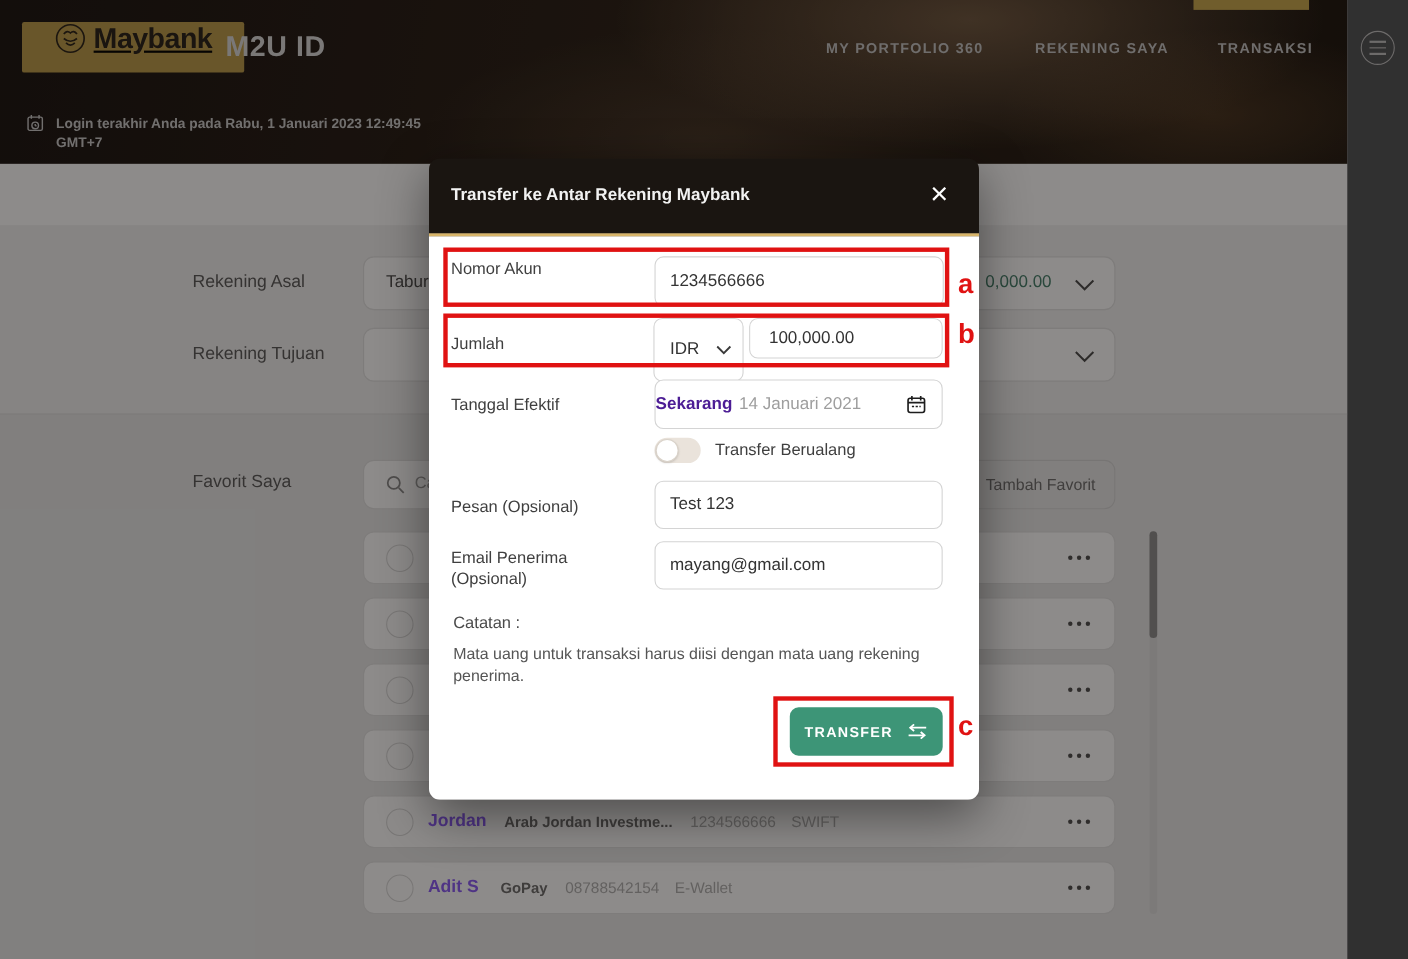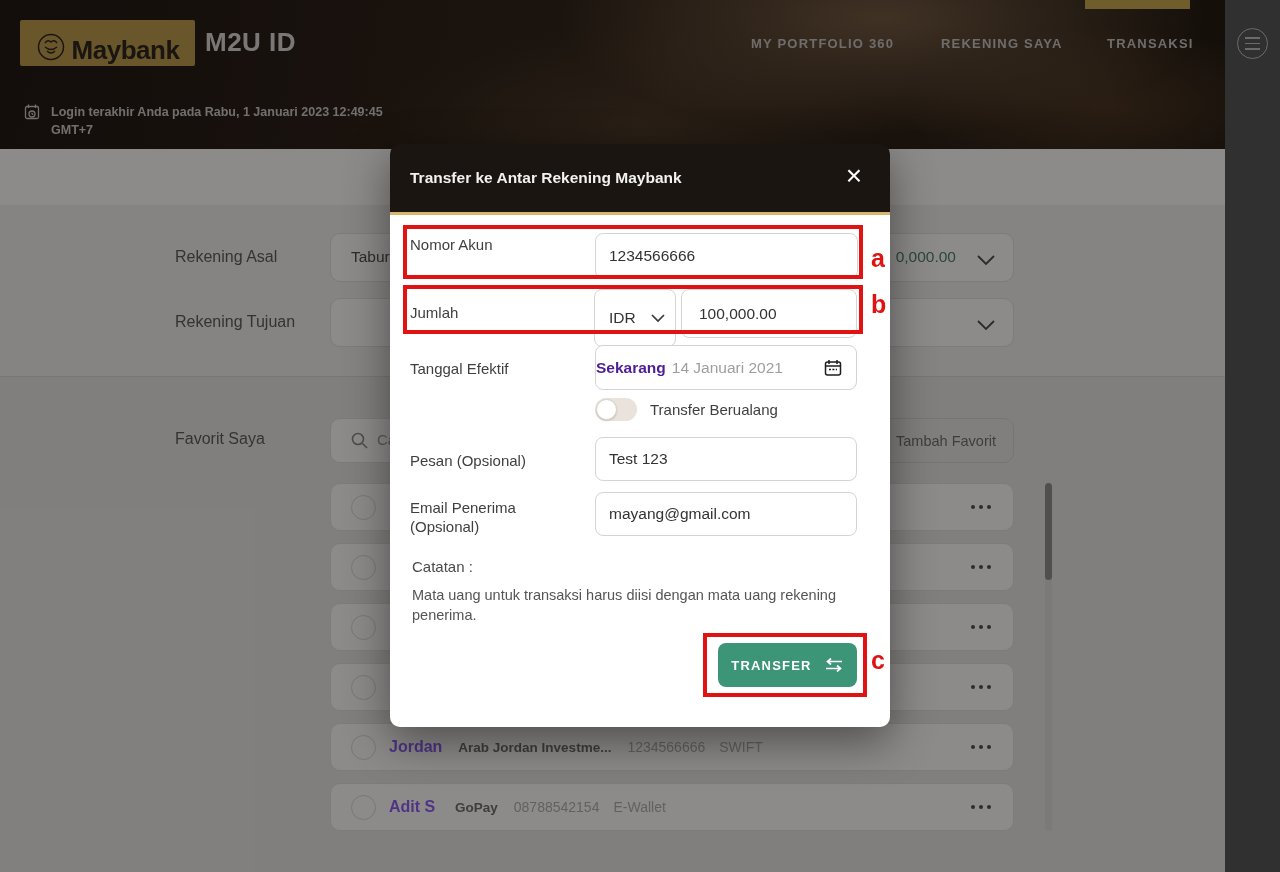--- a/index.html
+++ b/index.html
@@ -8,21 +8,21 @@
 
   .page { position:absolute; left:0; top:0; width:1225px; height:872px; background:#e9e9e9; overflow:hidden; }
 
   
   .hero { position:absolute; left:0; top:0; width:1225px; height:149px;
     background:
       radial-gradient(ellipse 520px 190px at 72% 12%, rgba(168,134,100,.55), transparent 62%),
       radial-gradient(ellipse 420px 170px at 52% 85%, rgba(120,95,70,.30), transparent 60%),
       radial-gradient(ellipse 300px 120px at 90% 70%, rgba(140,100,60,.35), transparent 65%),
       linear-gradient(100deg, #191310, #2c2117 55%, #1c150e); }
-  .logo-box { position:absolute; left:20px; top:20px; width:175px; height:46px; background:#bb9c4b; border-radius:2px; display:flex; align-items:flex-end; justify-content:center; gap:6px; }
+  .logo-box { position:absolute; left:20px; top:20px; width:202px; height:46px; background:#bb9c4b; border-radius:2px; display:flex; align-items:flex-start; justify-content:center; gap:6px;text-decoration:underline; }
   .logo-text { font-size:26px; font-weight:800; color:#26201a; letter-spacing:-0.5px; }
   .app-name { position:absolute; left:205px; top:27px; font-size:26px; font-weight:bold; color:#dcdcdc; letter-spacing:0.5px; }
   .nav-item { position:absolute; top:36px; font-size:13px; font-weight:bold; letter-spacing:1.2px; color:#c6c6c6; cursor:pointer; }
   .nav-1 { left:751px; } .nav-2 { left:941px; } .nav-3 { left:1107px; }
   .active-bar { position:absolute; left:1085px; top:0; width:105px; height:9px; background:#c9a94f; }
   .login-row { position:absolute; left:24px; top:103px; display:flex; gap:9px; color:#cbcbcb; }
   .login-lines { font-size:12.5px; line-height:18px; font-weight:bold; }
 
   
   .tabband { position:absolute; left:0; top:149px; width:1225px; height:56px; background:#ffffff; }
@@ -282,21 +282,21 @@
       <span class="val">1234566666</span>
     </div>
 
     <div class="m-label" style="top:89px;">Jumlah</div>
     <div class="m-input idr-sel">
       <span class="val">IDR</span>
       <svg width="14" height="9" viewBox="0 0 14 9" fill="none" stroke="#3a3a3a" stroke-width="1.7">
           <polyline points="1,1 7,7 13,1"></polyline>
         </svg>
     </div>
-    <div class="m-input" style="left:291px; top:74px; width:176px; height:49px;text-align:center;">
+    <div class="m-input" style="left:291px; top:74px; width:176px; height:37px;text-align:center;">
       <span class="val" style="margin-left:17px;">100,000.00</span>
     </div>
 
     <div class="m-label" style="top:145px;">Tanggal Efektif</div>
     <div class="m-input date-input">
       <span class="date-mode">Sekarang</span>
       <span class="date-val">14 Januari 2021</span>
       <span class="date-cal">
         <svg width="18" height="18" viewBox="0 0 18 18" fill="none" stroke="#1d1d1d" stroke-width="1.5">
           <rect x="1.5" y="3" width="15" height="13" rx="2"></rect>

